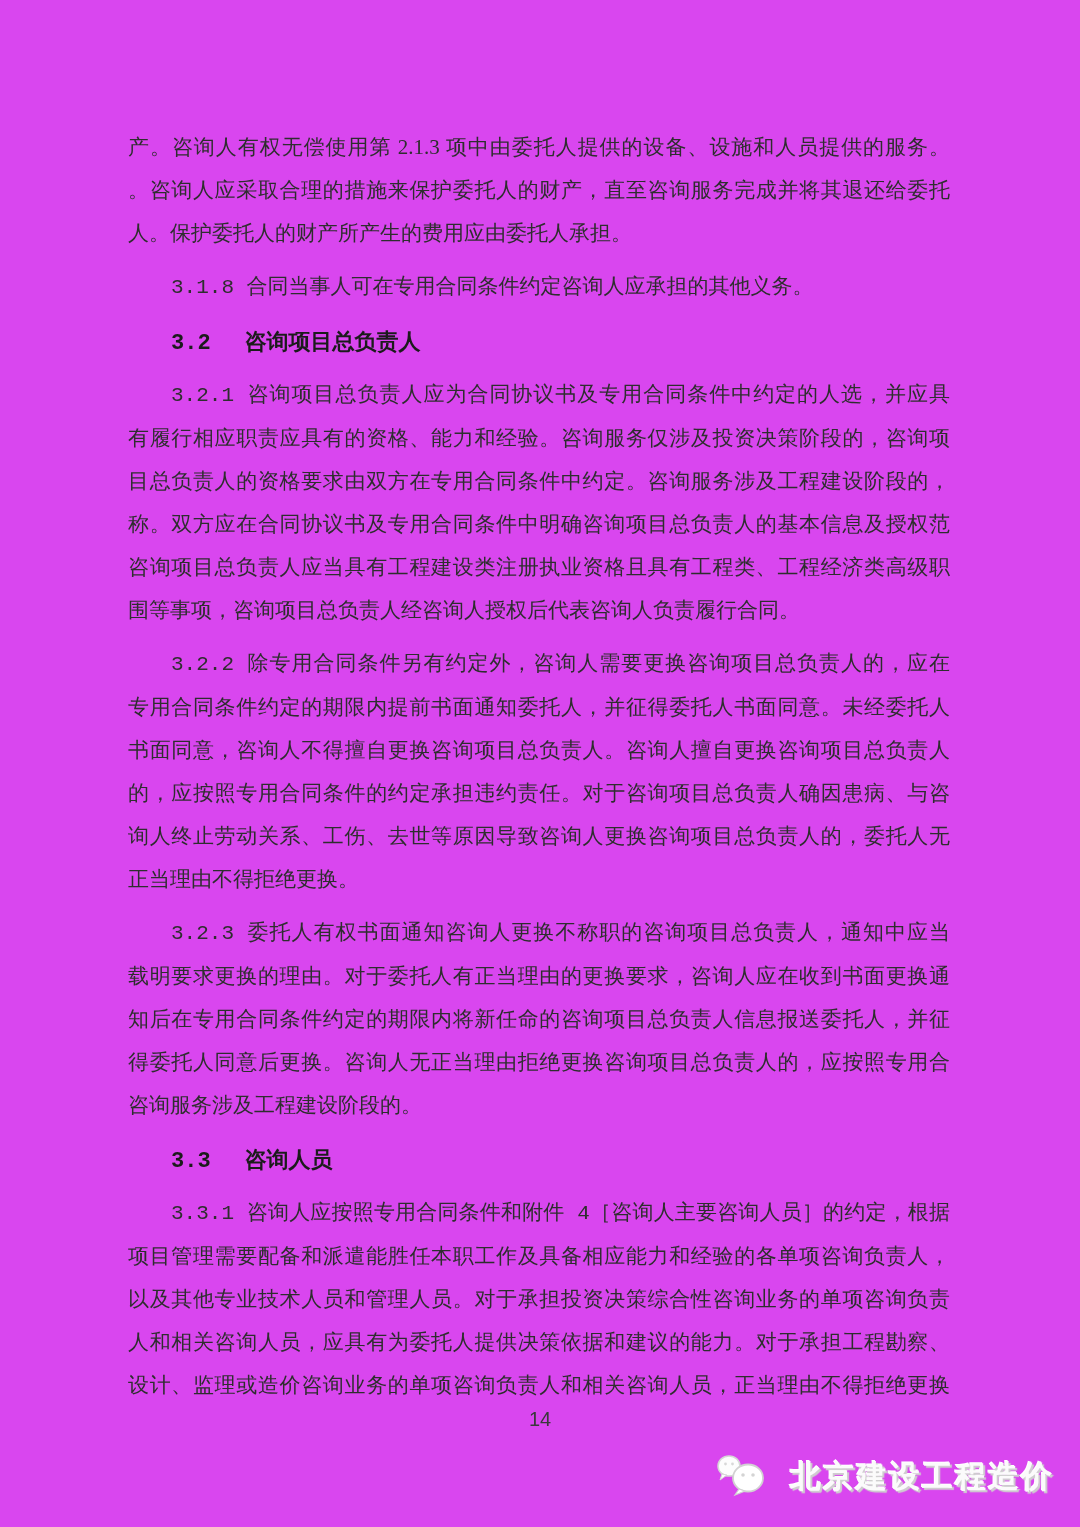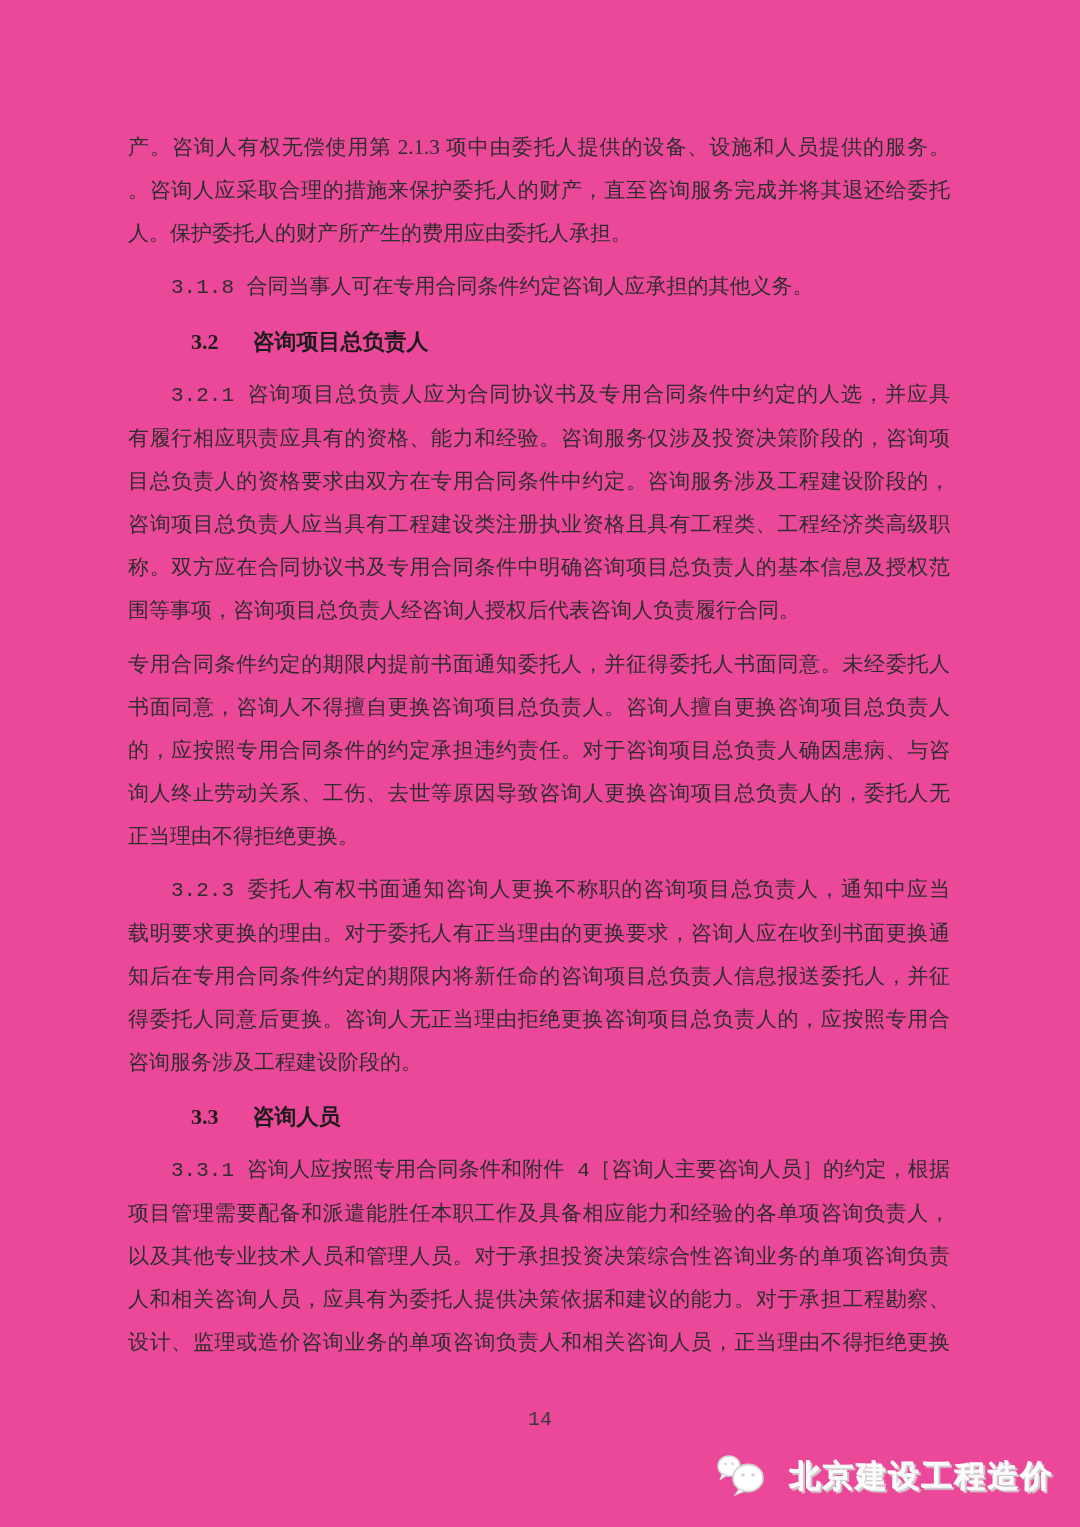--- a/index.html
+++ b/index.html
@@ -5,21 +5,21 @@
   html,body{margin:0;padding:0;}
   body{
     width:1080px;height:1527px;
     background:#ffffff;
     font-family:"Liberation Serif","DejaVu Serif",serif;
     position:relative;
     overflow:hidden;
   }
   .page{
     position:absolute;inset:0;
-    background:#ec4899;
+    background:#d946ef;
   }
   .content{
     position:absolute;
     left:128px;top:126px;
     width:822px;
     color:#2e2e2e;
     font-size:21px;
   }
   .para{margin:0 0 0 0;margin-top:11px;}
   .para:first-child{margin-top:0;}
@@ -39,31 +39,31 @@
   .line.ind{text-indent:43px;font-family:Liberation Mono, monospace;}
   .heading{
     margin-top:11px;
     height:43px;line-height:43px;
     font-family:"Liberation Sans","DejaVu Sans",sans-serif;
     font-weight:700;
     color:#1b1b1b;
     font-size:22px;
   }
   .heading .hnum{
-    margin-left:63px;
+    margin-left:43px;
     margin-right:34px;
-    font-family:Liberation Serif, serif;
+    font-family:Liberation Mono, monospace;
     font-weight:700;
   }
   .page-number{
     position:absolute;
     top:1408px;left:0;width:100%;
     text-align:center;
     font-size:20px;color:#3a3a3a;
-    font-family:Liberation Mono, monospace;
+    font-family:Liberation Sans, sans-serif;
   }
   .watermark{
     position:absolute;
     top:1453px;right:26px;
     display:flex;align-items:center;gap:19px;
     user-select:none;
   }
   .wm-text{
     font-family:"Liberation Sans","DejaVu Sans",sans-serif;
     font-weight:700;
@@ -87,25 +87,26 @@
         <div class="line">人。保护委托人的财产所产生的费用应由委托人承担。</div>
       </div>
       <div class="para">
         <div class="line ind">3.1.8  合同当事人可在专用合同条件约定咨询人应承担的其他义务。</div>
       </div>
       <div class="heading"><span class="hnum">3.2</span><span>咨询项目总负责人</span></div>
       <div class="para">
         <div class="line fill ind">3.2.1  咨询项目总负责人应为合同协议书及专用合同条件中约定的人选，并应具</div>
         <div class="line fill">有履行相应职责应具有的资格、能力和经验。咨询服务仅涉及投资决策阶段的，咨询项</div>
         <div class="line fill">目总负责人的资格要求由双方在专用合同条件中约定。咨询服务涉及工程建设阶段的，</div>
+        <div class="line fill">称。双方应在合同协议书及专用合同条件中明确咨询项目总负责人的基本信息及授权范</div>
         <div class="line fill">咨询项目总负责人应当具有工程建设类注册执业资格且具有工程类、工程经济类高级职</div>
-        <div class="line fill">称。双方应在合同协议书及专用合同条件中明确咨询项目总负责人的基本信息及授权范</div>
         <div class="line">围等事项，咨询项目总负责人经咨询人授权后代表咨询人负责履行合同。</div>
       </div>
       <div class="para">
+        <div class="line fill ind">3.2.2  除专用合同条件另有约定外，咨询人需要更换咨询项目总负责人的，应在</div>
         <div class="line fill">专用合同条件约定的期限内提前书面通知委托人，并征得委托人书面同意。未经委托人</div>
         <div class="line fill">书面同意，咨询人不得擅自更换咨询项目总负责人。咨询人擅自更换咨询项目总负责人</div>
         <div class="line fill">的，应按照专用合同条件的约定承担违约责任。对于咨询项目总负责人确因患病、与咨</div>
         <div class="line fill">询人终止劳动关系、工伤、去世等原因导致咨询人更换咨询项目总负责人的，委托人无</div>
         <div class="line">正当理由不得拒绝更换。</div>
       </div>
       <div class="para">
         <div class="line fill ind">3.2.3  委托人有权书面通知咨询人更换不称职的咨询项目总负责人，通知中应当</div>
         <div class="line fill">载明要求更换的理由。对于委托人有正当理由的更换要求，咨询人应在收到书面更换通</div>
         <div class="line fill">知后在专用合同条件约定的期限内将新任命的咨询项目总负责人信息报送委托人，并征</div>

